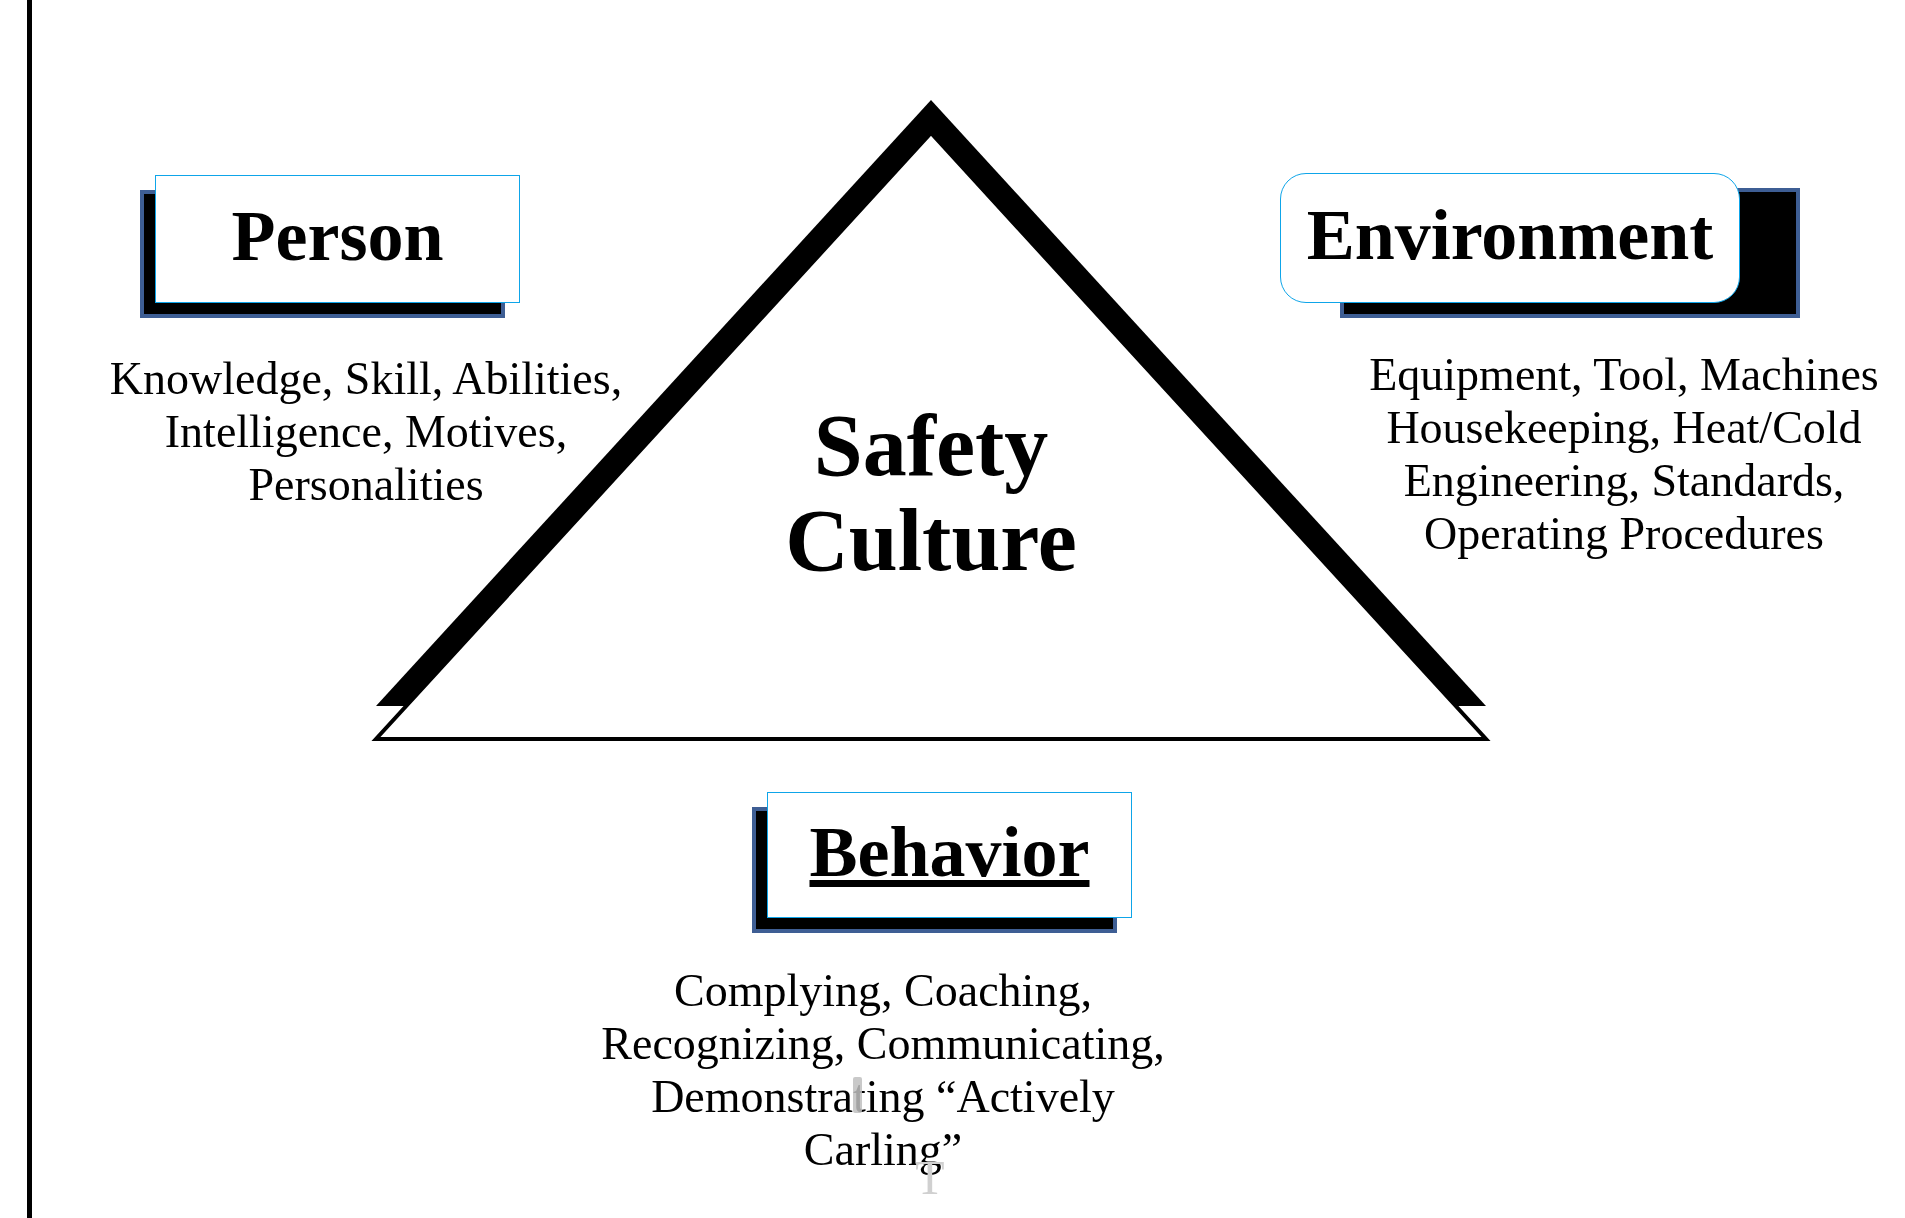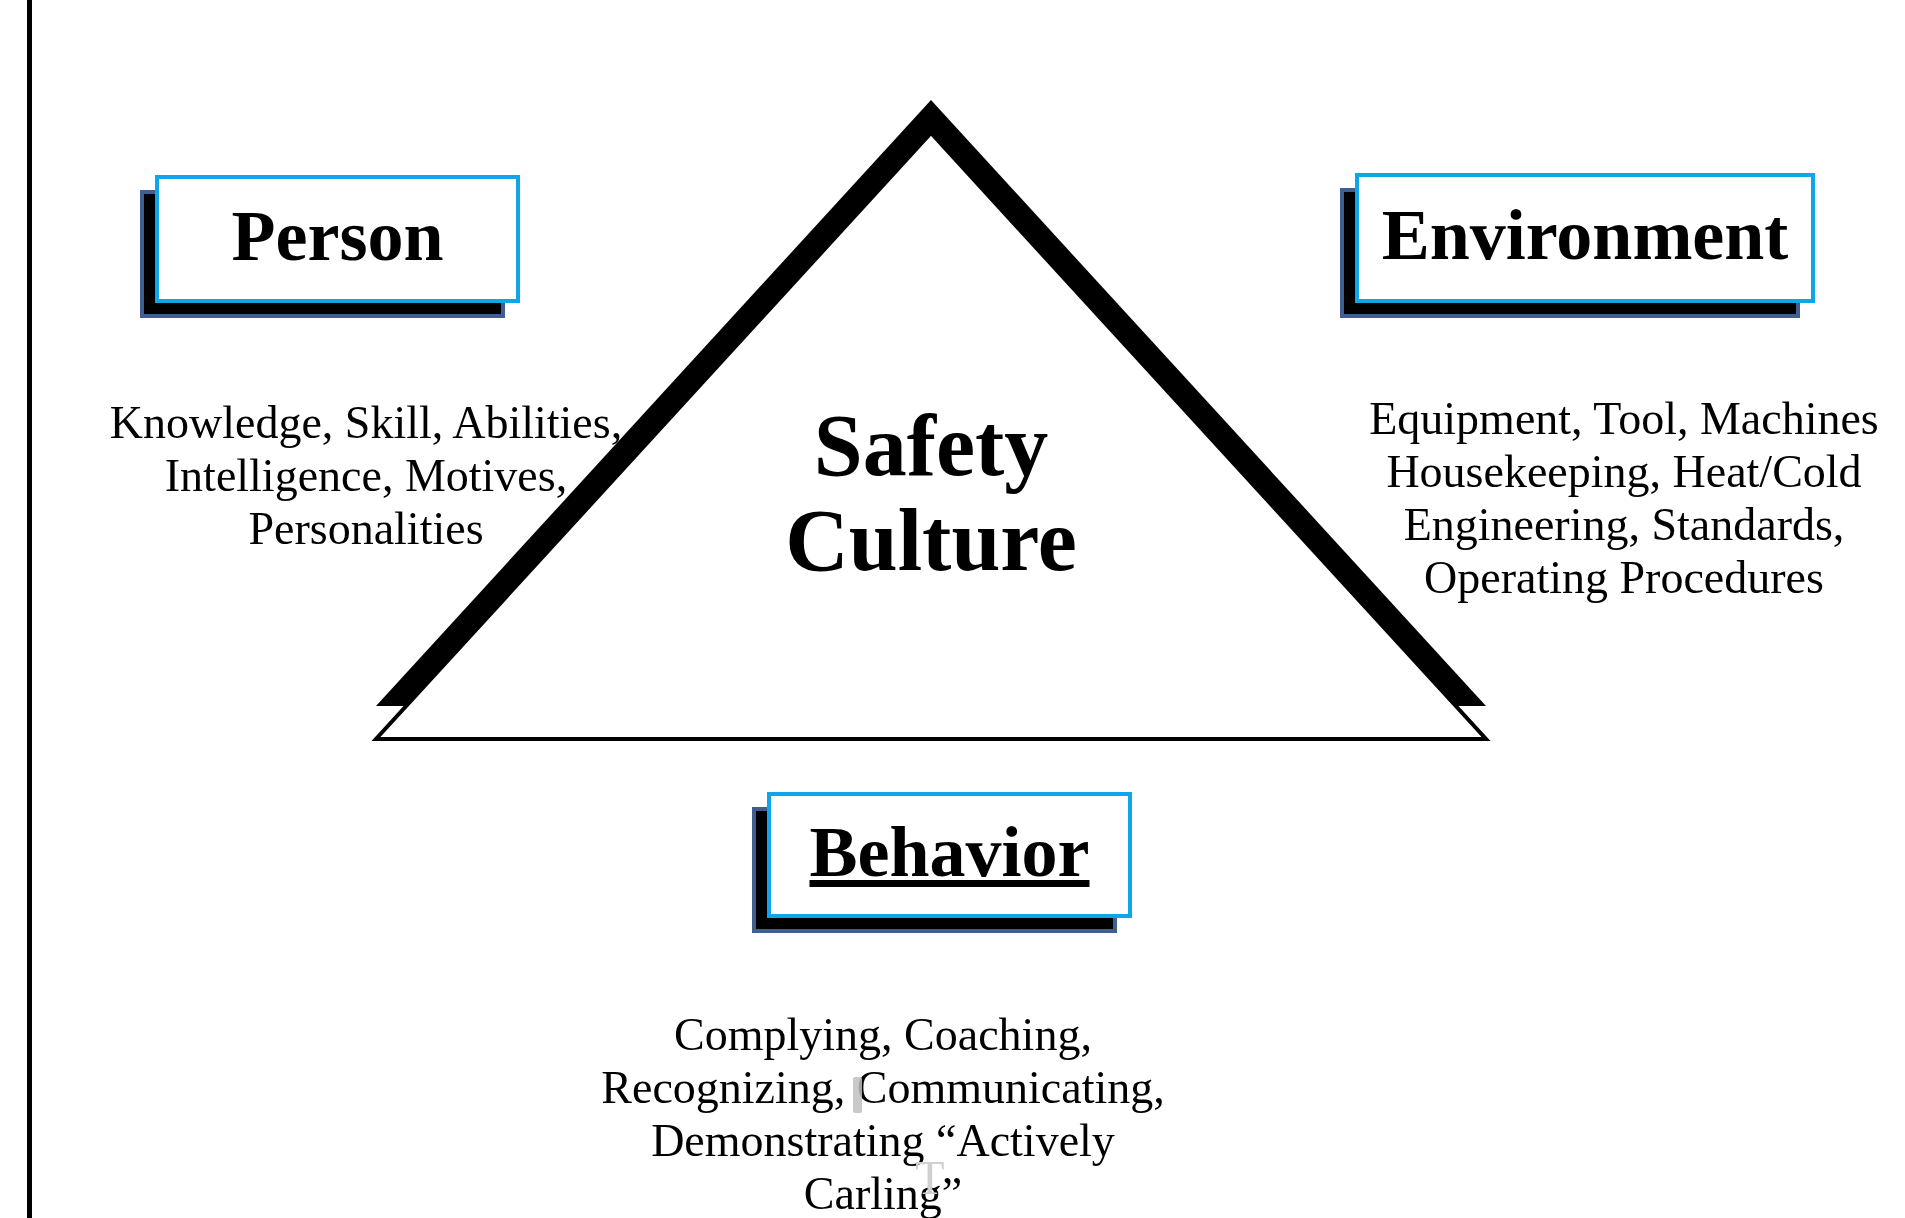--- a/index.html
+++ b/index.html
@@ -45,49 +45,48 @@
   }
   .callout-shadow {
     position: absolute;
     background: #000000;
     border: 4px solid #3e5e94;
     box-sizing: border-box;
   }
   .callout-face {
     position: absolute;
     background: #ffffff;
-    border: 4px solid #0ea5e9;
+    border: 1px solid #0ea5e9;
     box-sizing: border-box;
     display: flex;
     align-items: center;
     justify-content: center;
   }
   .callout-title {
     font-size: 72px;
     font-weight: bold;
     line-height: 1;
     padding-bottom: 6px;
   }
   
   .person-shadow { left: 140px; top: 190px; width: 365px; height: 128px; }
   .person-face   { left: 155px; top: 175px; width: 365px; height: 128px; }
   
   .environment-shadow { left: 1340px; top: 188px; width: 460px; height: 130px; }
-  .environment-face   { left: 1355px; top: 173px; width: 460px; height: 130px; }
+  .environment-face   { left: 1280px; top: 173px; width: 460px; height: 130px; border-radius: 26px; }
   
   .behavior-shadow { left: 752px; top: 807px; width: 365px; height: 126px; }
   .behavior-face   { left: 767px; top: 792px; width: 365px; height: 126px; text-decoration: underline; }
 
   .desc {
     position: absolute;
     text-align: center;
     white-space: pre-line;
     font-size: 46px;
     line-height: 53px;
-    margin-top: 44px;
   }
   .person-desc      { left: 96px;   top: 352px; width: 540px; }
   .environment-desc { left: 1354px; top: 348px; width: 540px; }
   .behavior-desc    { left: 593px;  top: 964px; width: 580px; }
 
   .cursor-artifact {
     position: absolute;
     left: 853px;
     top: 1077px;
     width: 9px;

